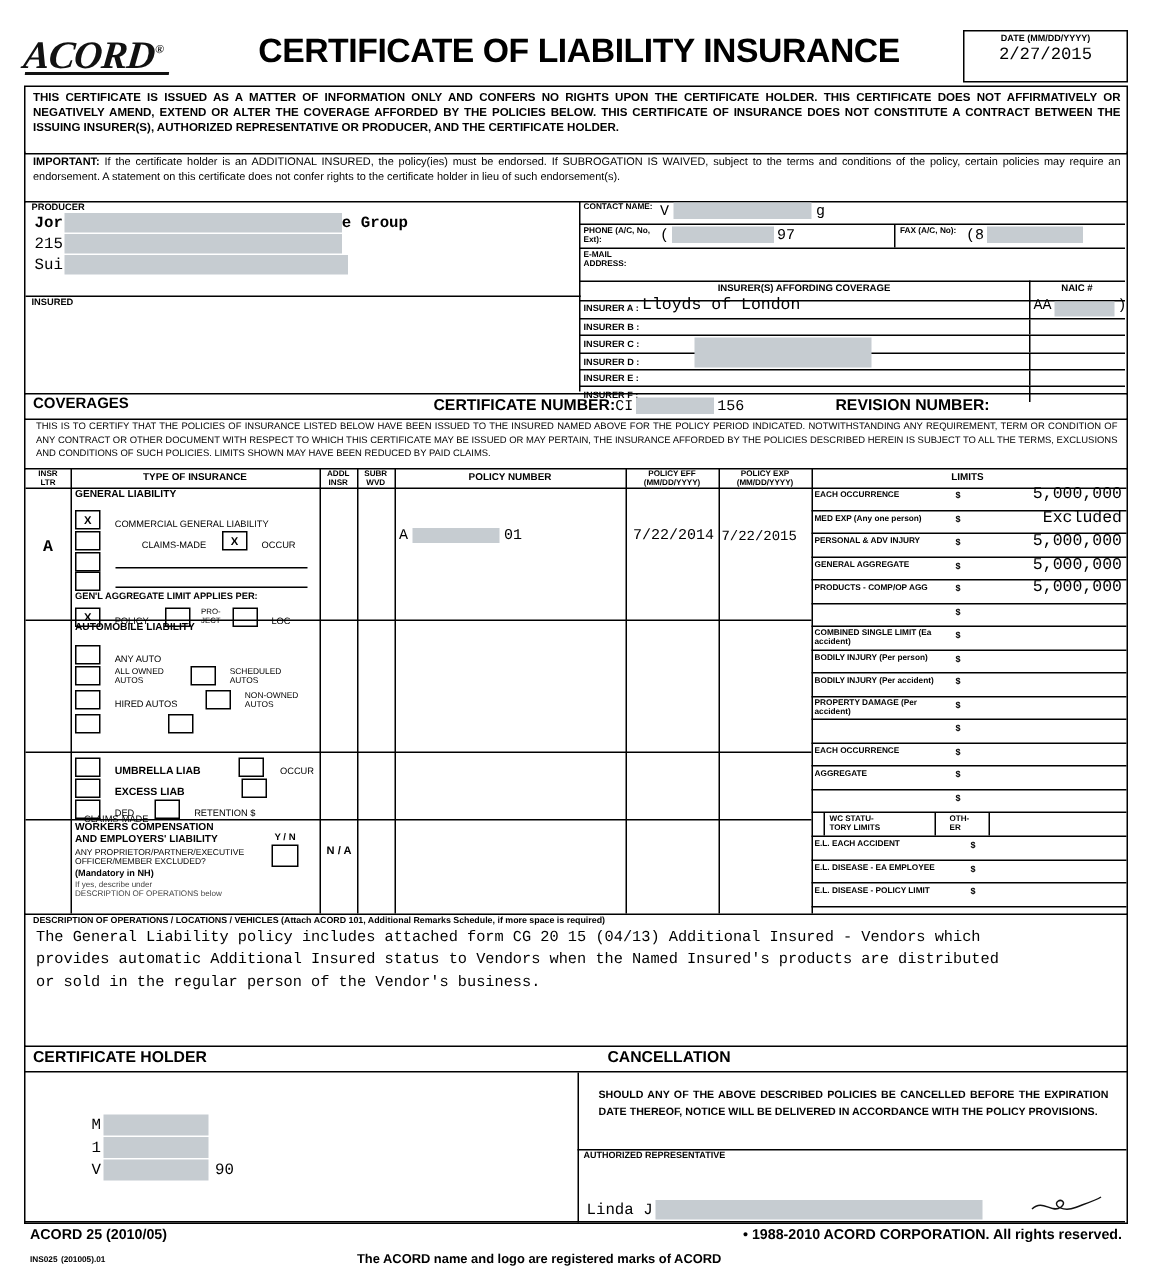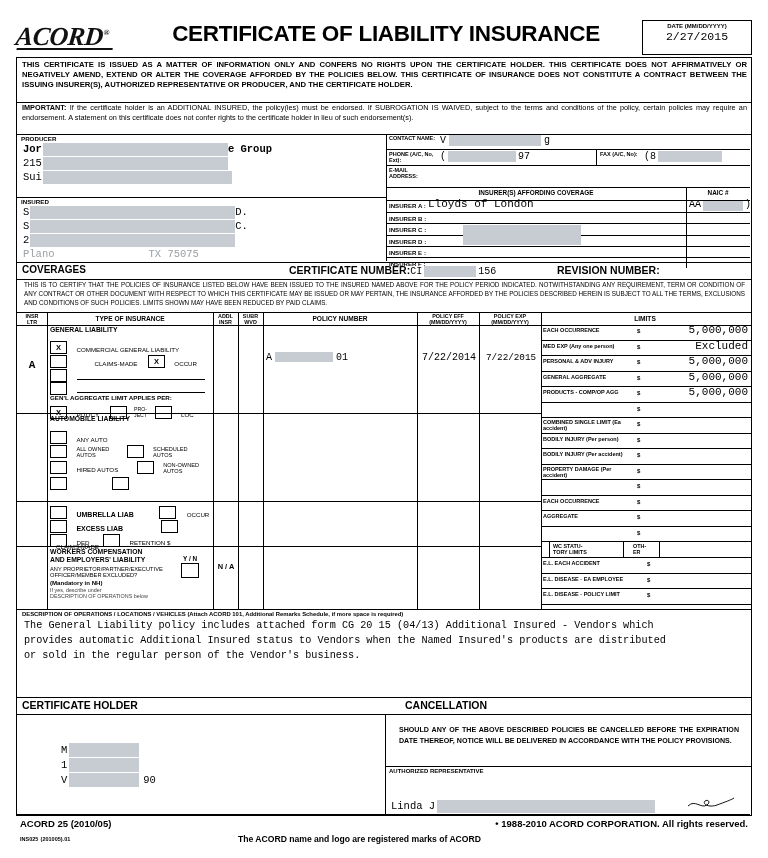--- a/index.html
+++ b/index.html
@@ -136,26 +136,20 @@
       <div class="cap">PRODUCER</div>
       <div class="addr">
         <div style="position:relative;height:14px;font-weight:bold;"><span>Jor</span><span class="red" style="width:185px;height:13px;margin-left:1px;"></span><span>e Group</span></div>
         <div style="position:relative;height:14px;"><span>215</span><span class="red" style="width:185px;height:13px;margin-left:1px;"></span><span></span></div>
         <div style="position:relative;height:14px;"><span>Sui</span><span class="red" style="width:189px;height:13px;margin-left:1px;"></span><span></span></div>
       </div>
     </div>
 
     <div id="insured">
       <div class="cap">INSURED</div>
-      <div class="addr">
-        <div style="position:relative;height:14px;"><span>S</span><span class="red" style="width:205px;height:13px;margin-left:1px;"></span><span>D.</span></div>
-        <div style="position:relative;height:14px;"><span>S</span><span class="red" style="width:205px;height:13px;margin-left:1px;"></span><span>C.</span></div>
-        <div style="position:relative;height:14px;"><span>2</span><span class="red" style="width:205px;height:13px;margin-left:1px;"></span></div>
-        <div style="position:relative;height:14px;overflow:hidden;color:#9aa0a5;"><span>Plano</span><span style="display:inline-block;width:94px;"></span><span>TX  75075</span></div>
-      </div>
     </div>
 
     <div id="contact">
       <div class="cline">
         <div class="cl">CONTACT NAME:</div>
         <div class="cv"><span>V</span><span class="red" style="width:92px;height:11px;margin:0 3px;"></span><span>g</span></div>
       </div>
       <div class="cline" style="position:relative;">
         <div class="cl">PHONE (A/C, No, Ext):</div>
         <div class="cv"><span>(</span><span class="red" style="width:68px;height:11px;margin:0 2px;"></span><span>97</span></div>
@@ -280,21 +274,21 @@
         <span style="font-size:5.2px;margin-left:3px;line-height:5.4px;display:inline-block;vertical-align:middle;"><span>PRO-</span><br><span>JECT</span></span>
         <span class="chk chkbig" style="margin-left:4px;"></span>
         <span style="font-size:6.2px;margin-left:4px;">LOC</span>
       </div>
     </div>
 
     <div style="position:absolute;left:249px;top:40px;width:150px;font-family:'Liberation Mono',monospace;font-size:10px;">
       <span>A</span><span class="red" style="width:58px;height:10px;margin:0 3px;"></span><span>01</span>
     </div>
     <div style="position:absolute;left:402px;top:40px;width:60px;text-align:center;font-family:'Liberation Mono',monospace;font-size:10px;">7/22/2014</div>
-    <div style="position:absolute;left:464px;top:40px;width:60px;text-align:center;font-family:'Liberation Mono',monospace;font-size:9.3px;">7/22/2015</div>
+    <div style="position:absolute;left:464px;top:40px;width:60px;text-align:left;font-family:'Liberation Mono',monospace;font-size:9.3px;">7/22/2015</div>
 
     <div style="position:absolute;left:524px;top:13px;right:0;">
       <div class="limrow">
           <div class="ll">EACH OCCURRENCE</div>
           <div class="ds">$</div>
           <div class="lv">5,000,000</div>
         </div>
       <div class="limrow">
           <div class="ll">MED EXP (Any one person)</div>
           <div class="ds">$</div>

